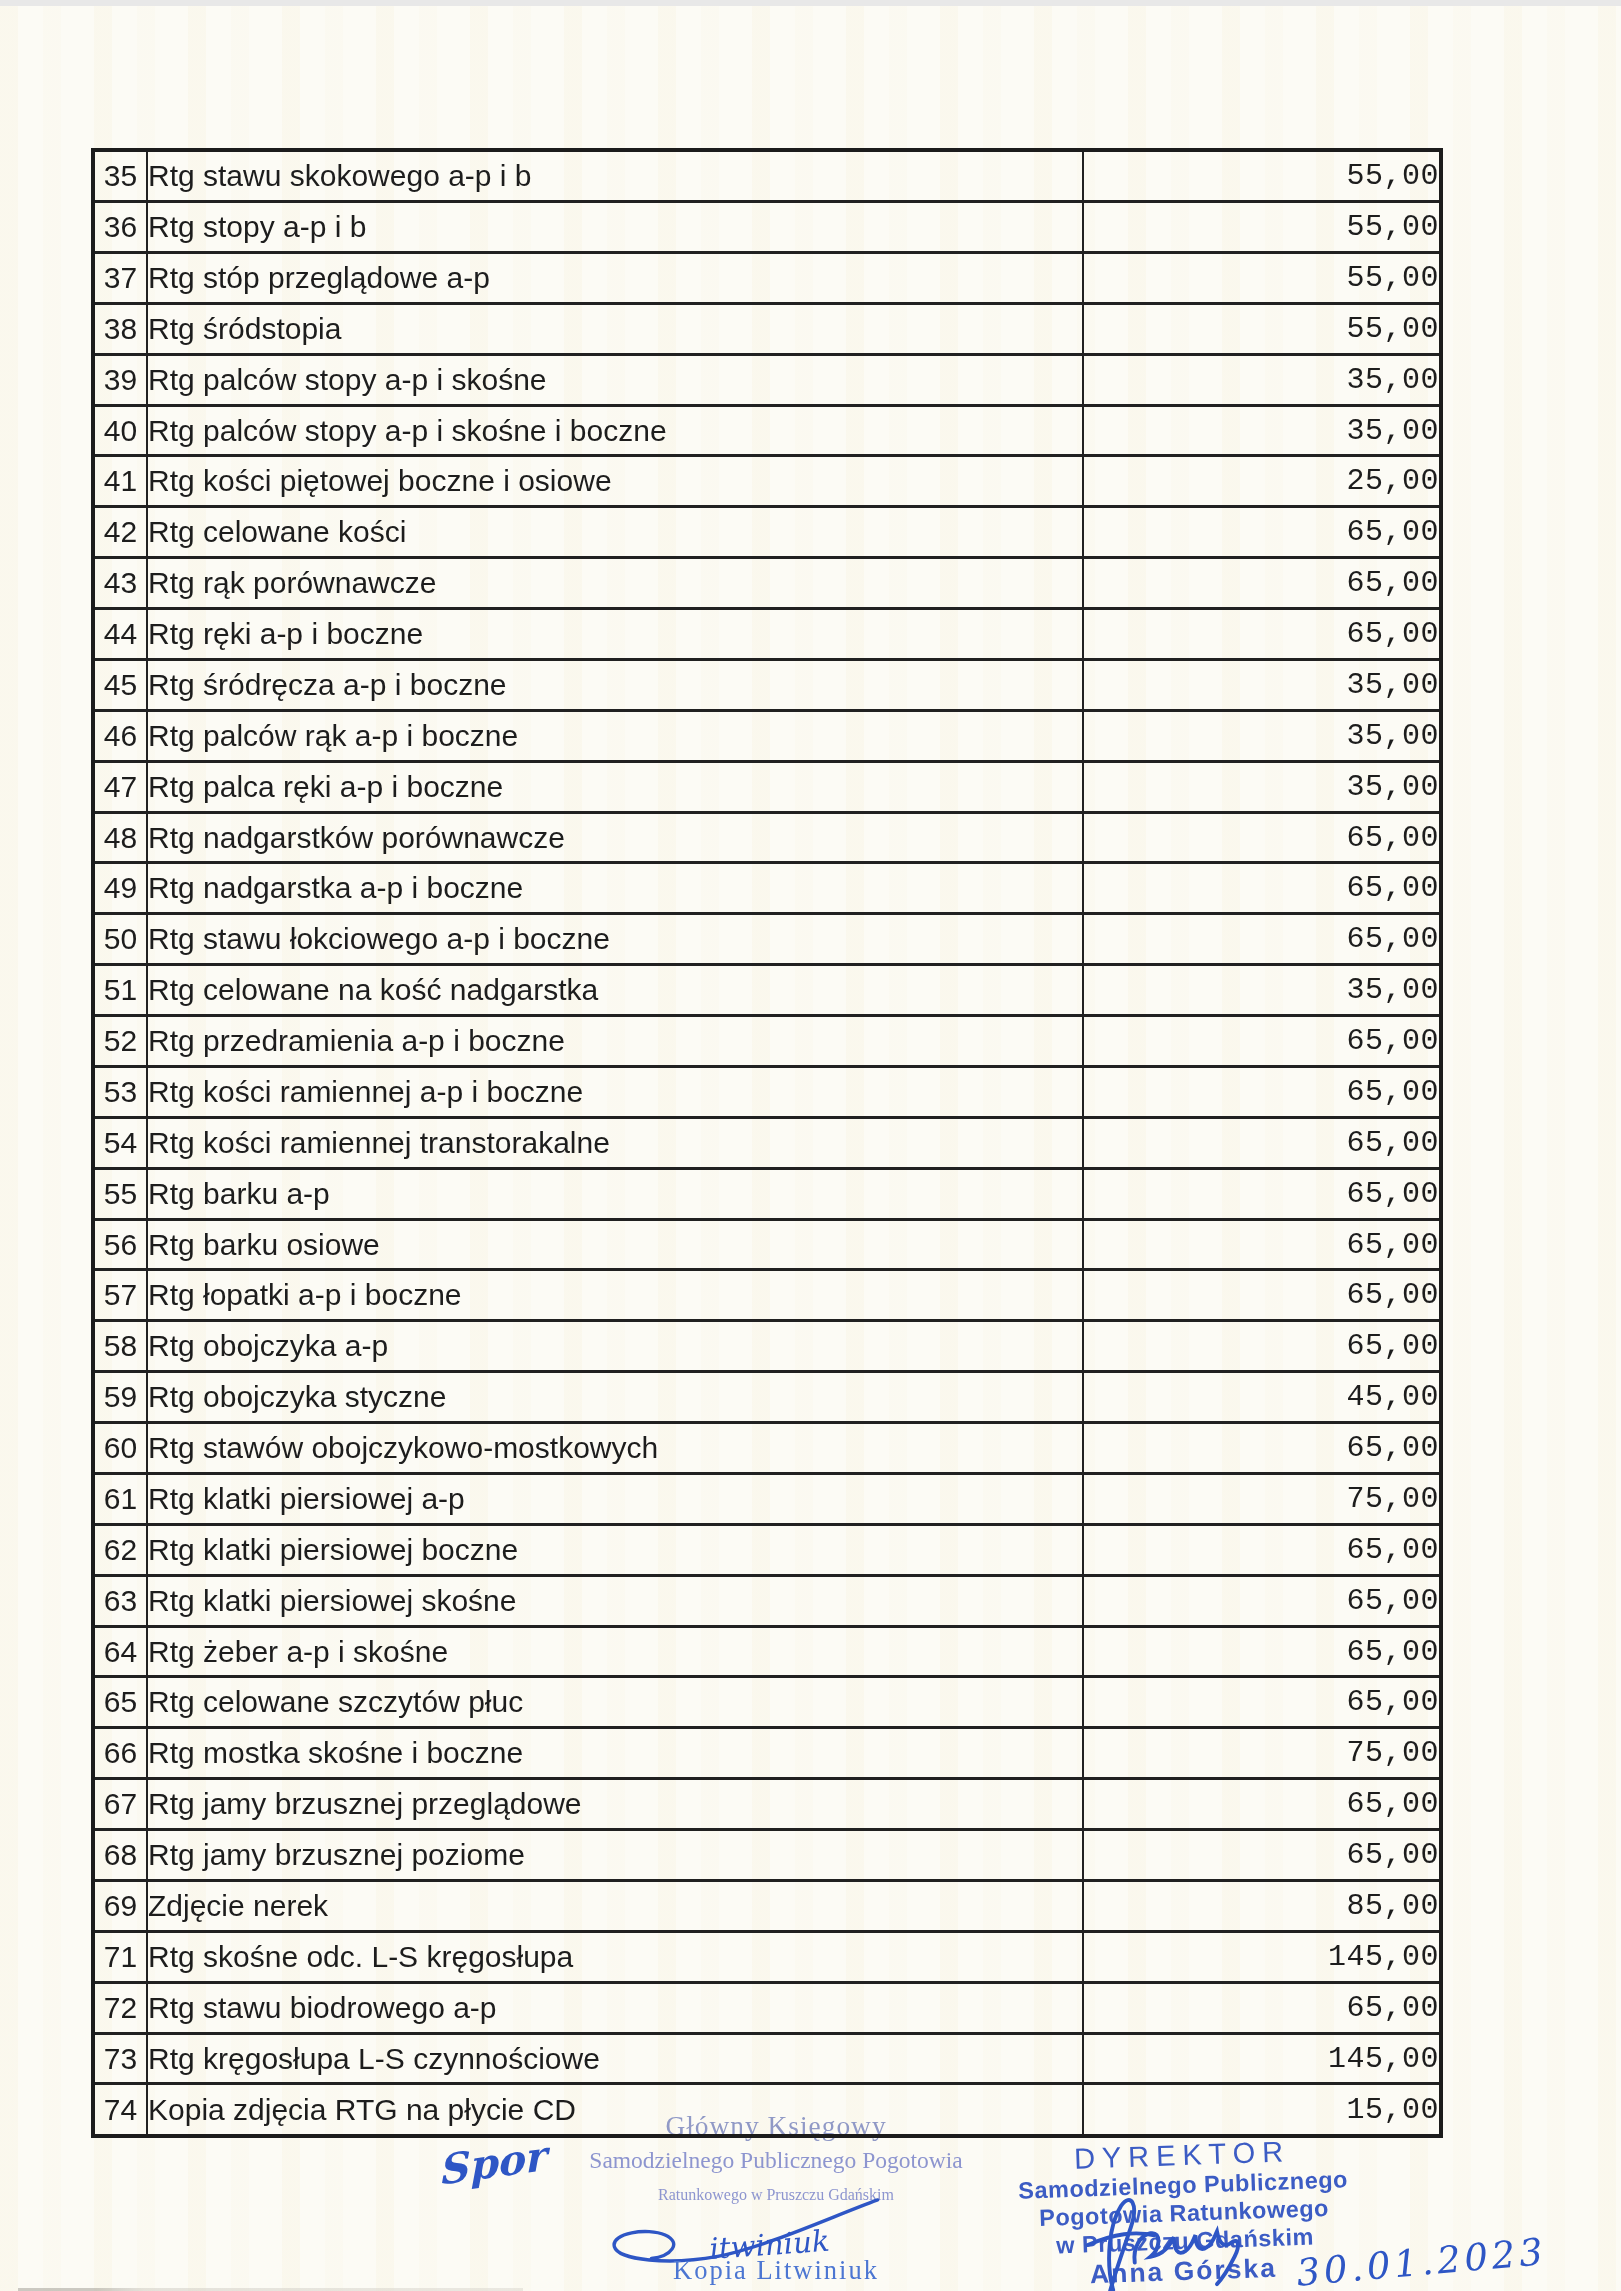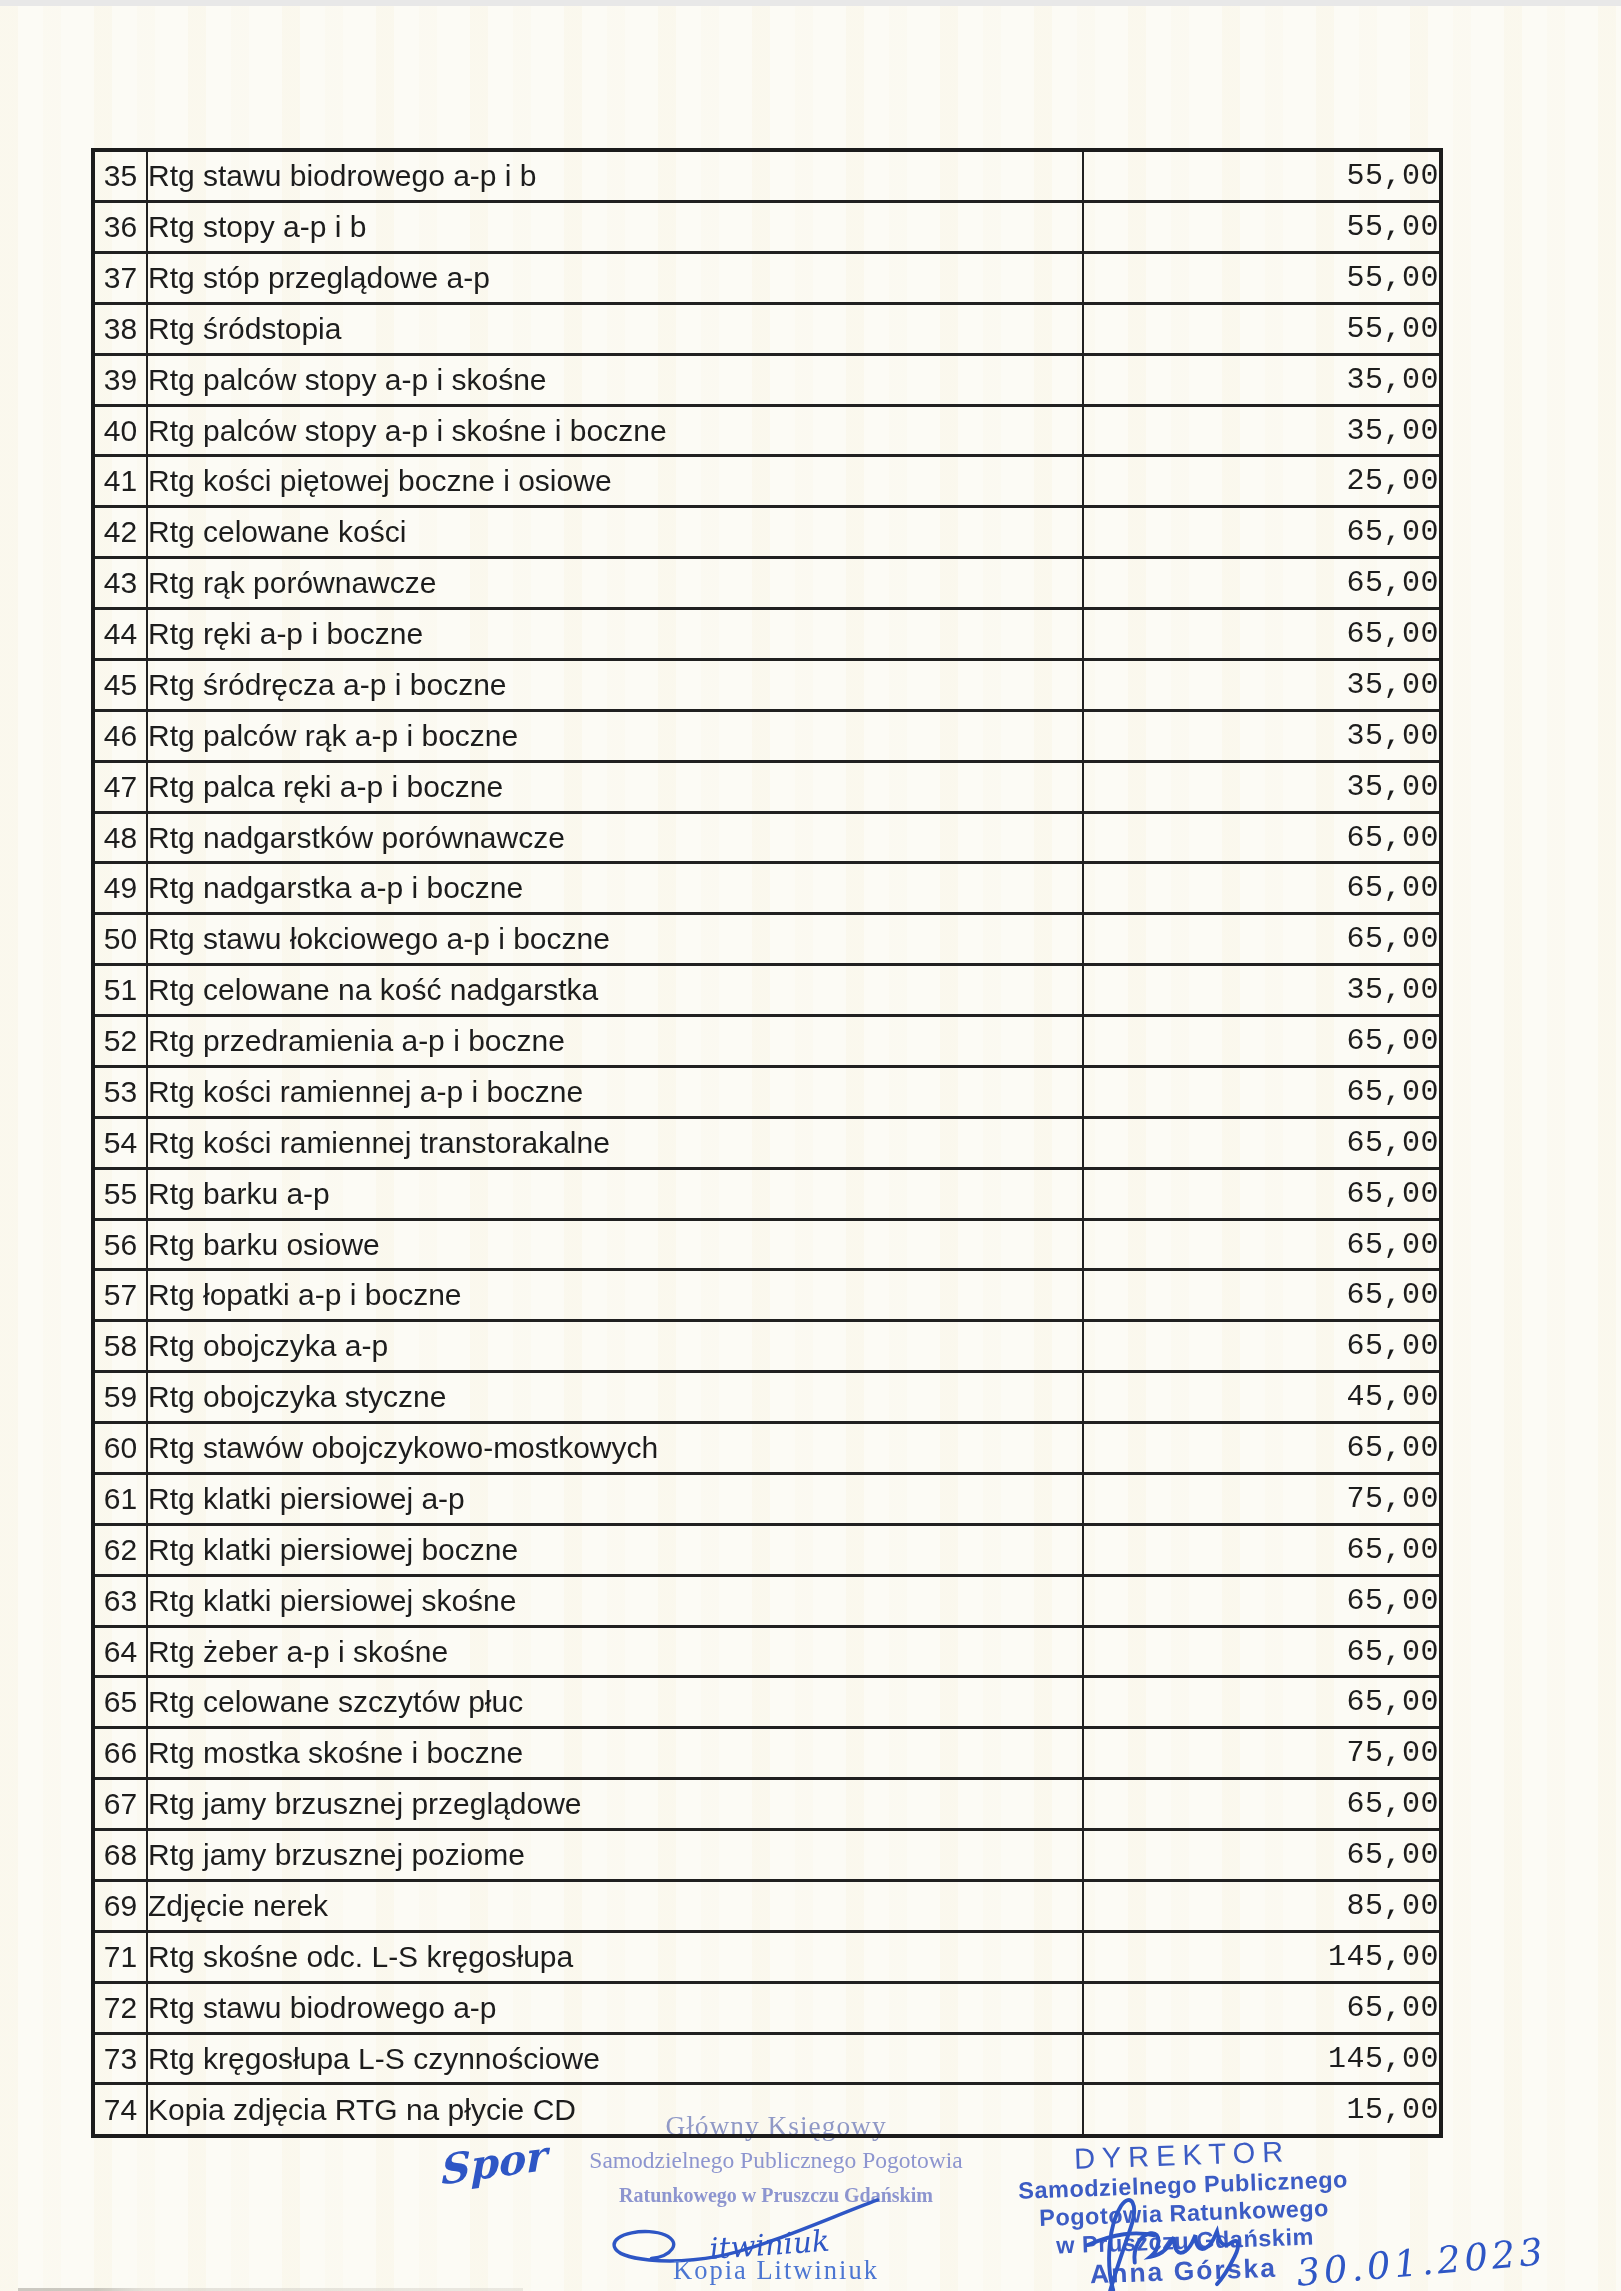--- a/index.html
+++ b/index.html
@@ -40,21 +40,21 @@
   td.cell-price{text-align:right;letter-spacing:0.5px;font-family:Liberation Mono, monospace;}
 
   
   .stamp-left{
     position:absolute;left:580px;top:2104px;width:392px;
     text-align:center;z-index:1;
     font-family:"Liberation Serif", serif;
   }
   .stamp-left .sl1{font-size:27.4px;line-height:33px;letter-spacing:1px;color:#9099c6;}
   .stamp-left .sl2{font-size:23.5px;line-height:35px;color:#8d95cf;}
-  .stamp-left .sl3{font-size:20px;line-height:34px;color:#8d95cf;font-weight:bold;}
+  .stamp-left .sl3{font-size:16px;line-height:34px;color:#8d95cf;}
 
   .sig-left{position:absolute;left:600px;top:2190px;z-index:3;}
   .name-left{
     position:absolute;left:580px;top:2249px;width:392px;text-align:center;
     font-family:"Liberation Serif", serif;font-size:26.5px;letter-spacing:2px;
     color:#4c76d2;z-index:3;
   }
 
   .note-spor{
     position:absolute;left:441px;top:2133px;z-index:3;
@@ -98,21 +98,21 @@
 
   <table class="price-table">
     <colgroup>
       <col style="width:54px">
       <col style="width:936px">
       <col style="width:358px">
     </colgroup>
     <tbody>
         <tr>
           <td class="cell-no">35</td>
-          <td class="cell-desc">Rtg stawu biodrowego a-p i b</td>
+          <td class="cell-desc">Rtg stawu skokowego a-p i b</td>
           <td class="cell-price">55,00</td>
         </tr>
         <tr>
           <td class="cell-no">36</td>
           <td class="cell-desc">Rtg stopy a-p i b</td>
           <td class="cell-price">55,00</td>
         </tr>
         <tr>
           <td class="cell-no">37</td>
           <td class="cell-desc">Rtg stóp przeglądowe a-p</td>

